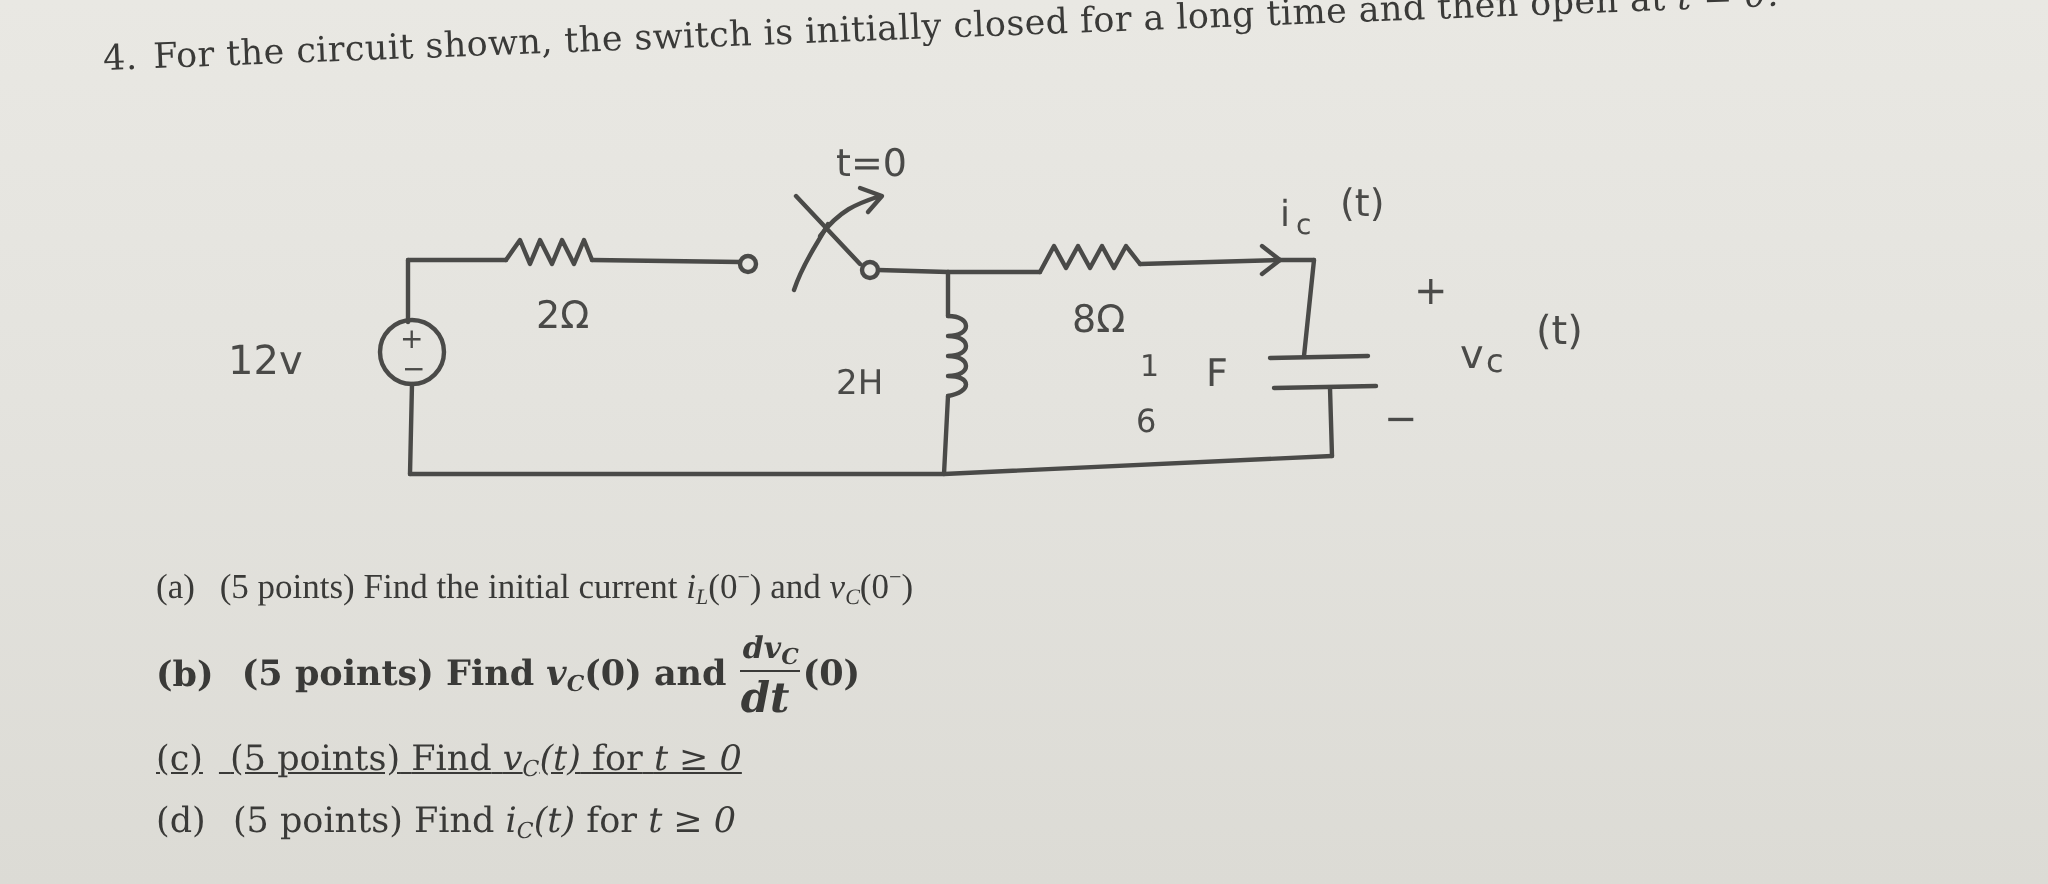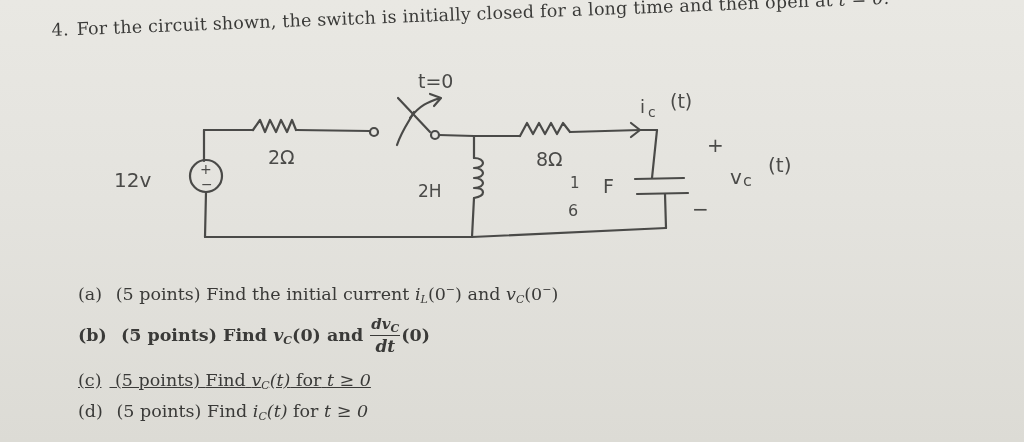--- a/index.html
+++ b/index.html
@@ -16,23 +16,23 @@
   }
   .problem .num { margin-right:8px; }
   .circuit { position:absolute; left:0; top:0; }
   .hw { font-family:"DejaVu Sans","Liberation Sans",sans-serif; fill:#4a4a48; }
   .parts { position:absolute; left:78px; top:283px; font-size:17.5px; }
   .part { position:absolute; white-space:nowrap; }
   .part .lbl { margin-right:8px; }
   .math { font-style:italic; }
   sub.m { font-size:11px; font-style:italic; vertical-align:-3px; }
   sup.m { font-size:11px; vertical-align:7px; }
-  .frac { display:inline-block; vertical-align:middle; text-align:center; font-style:italic; line-height:1; margin:0 1px; }
+  .frac { display:inline-block; vertical-align:middle; font-style:italic; line-height:1; margin:0 1px; }
   .frac .n { display:block; font-size:15px; border-bottom:1.2px solid #3a3a38; padding:0 1px 1px; }
-  .frac .d { display:block; font-size:17px; padding-top:2px; }
+  .frac .d { display:block; font-size:21px; padding-top:2px; }
 </style>
 </head>
 <body>
 
 <div class="problem">
   <span class="num">4.</span><span>For the circuit shown, the switch is initially closed for a long time and then open at</span>
   <span class="math">t = 0.</span>
 </div>
 
 <svg class="circuit" width="1024" height="270" viewBox="0 0 1024 270" fill="none" stroke="#4a4a48" stroke-width="2.2" stroke-linecap="round" stroke-linejoin="round">
@@ -89,21 +89,21 @@
     <text class="hw" x="670" y="108" font-size="19" fill="#4a4a48">(t)</text>
     <text class="hw" x="707" y="152" font-size="20" fill="#4a4a48">+</text>
     <text class="hw" x="730" y="184" font-size="20" fill="#4a4a48">v</text>
     <text class="hw" x="743" y="186" font-size="16" fill="#4a4a48">c</text>
     <text class="hw" x="768" y="172" font-size="20" fill="#4a4a48">(t)</text>
     <text class="hw" x="692" y="216" font-size="20" fill="#4a4a48">−</text>
   </g>
 </svg>
 
 <div class="parts">
-  <div class="part" style="top:0px;">
+  <div class="part" style="top:0px;font-family:Liberation Serif, serif;">
     <span class="lbl">(a)</span>
     <span>(5 points)</span>
     <span>Find the initial current</span>
     <span class="math">i</span><sub class="m">L</sub><span>(0</span><sup class="m">−</sup><span>)</span>
     <span>and</span>
     <span class="math">v</span><sub class="m">C</sub><span>(0</span><sup class="m">−</sup><span>)</span>
   </div>
   <div class="part" style="top:34px;font-weight:bold;">
     <span class="lbl">(b)</span>
     <span>(5 points)</span>

